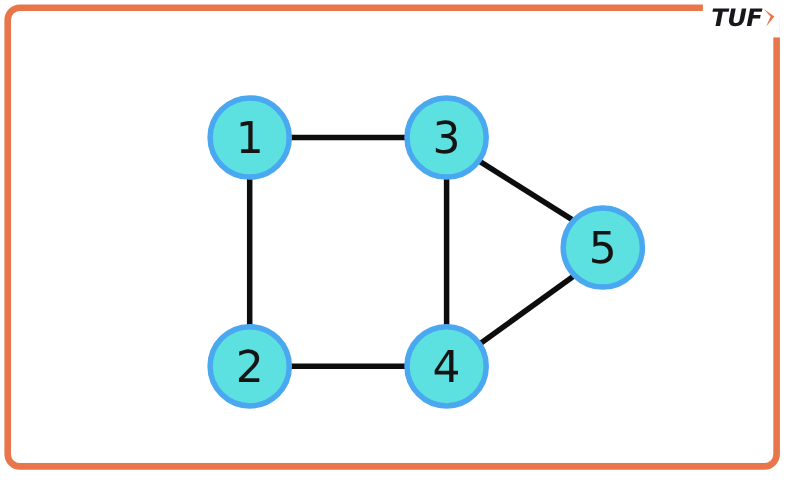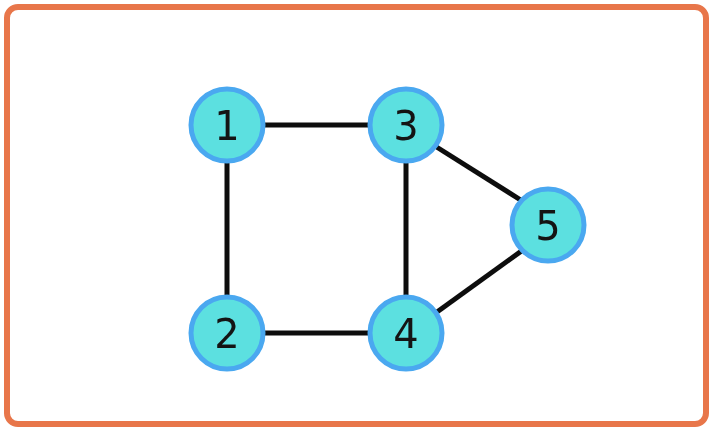--- a/index.html
+++ b/index.html
@@ -108,14 +108,22 @@
           <circle cx="406" cy="333" r="36" fill="#5ce0e0" stroke="#4aa8f0" stroke-width="5"></circle>
           <text x="406" y="334" class="node-label" fill="#141414">4</text>
         </g>
         <g>
           <circle cx="548" cy="225" r="36" fill="#5ce0e0" stroke="#4aa8f0" stroke-width="5"></circle>
           <text x="548" y="226" class="node-label" fill="#141414">5</text>
         </g>
       </g>
   </svg>
 
+  <div id="logo">
+    <span class="logo-text">TUF</span>
+    <span class="logo-chevron">
+      <svg viewBox="0 0 12 16" width="12" height="16" xmlns="http://www.w3.org/2000/svg">
+        <path id="logo-chev-path" d="M1 0 L11 7 L3.5 16 L7.5 7 Z" fill="#e8764a"></path>
+      </svg>
+    </span>
+  </div>
 
 </div>
 
 </body></html>

